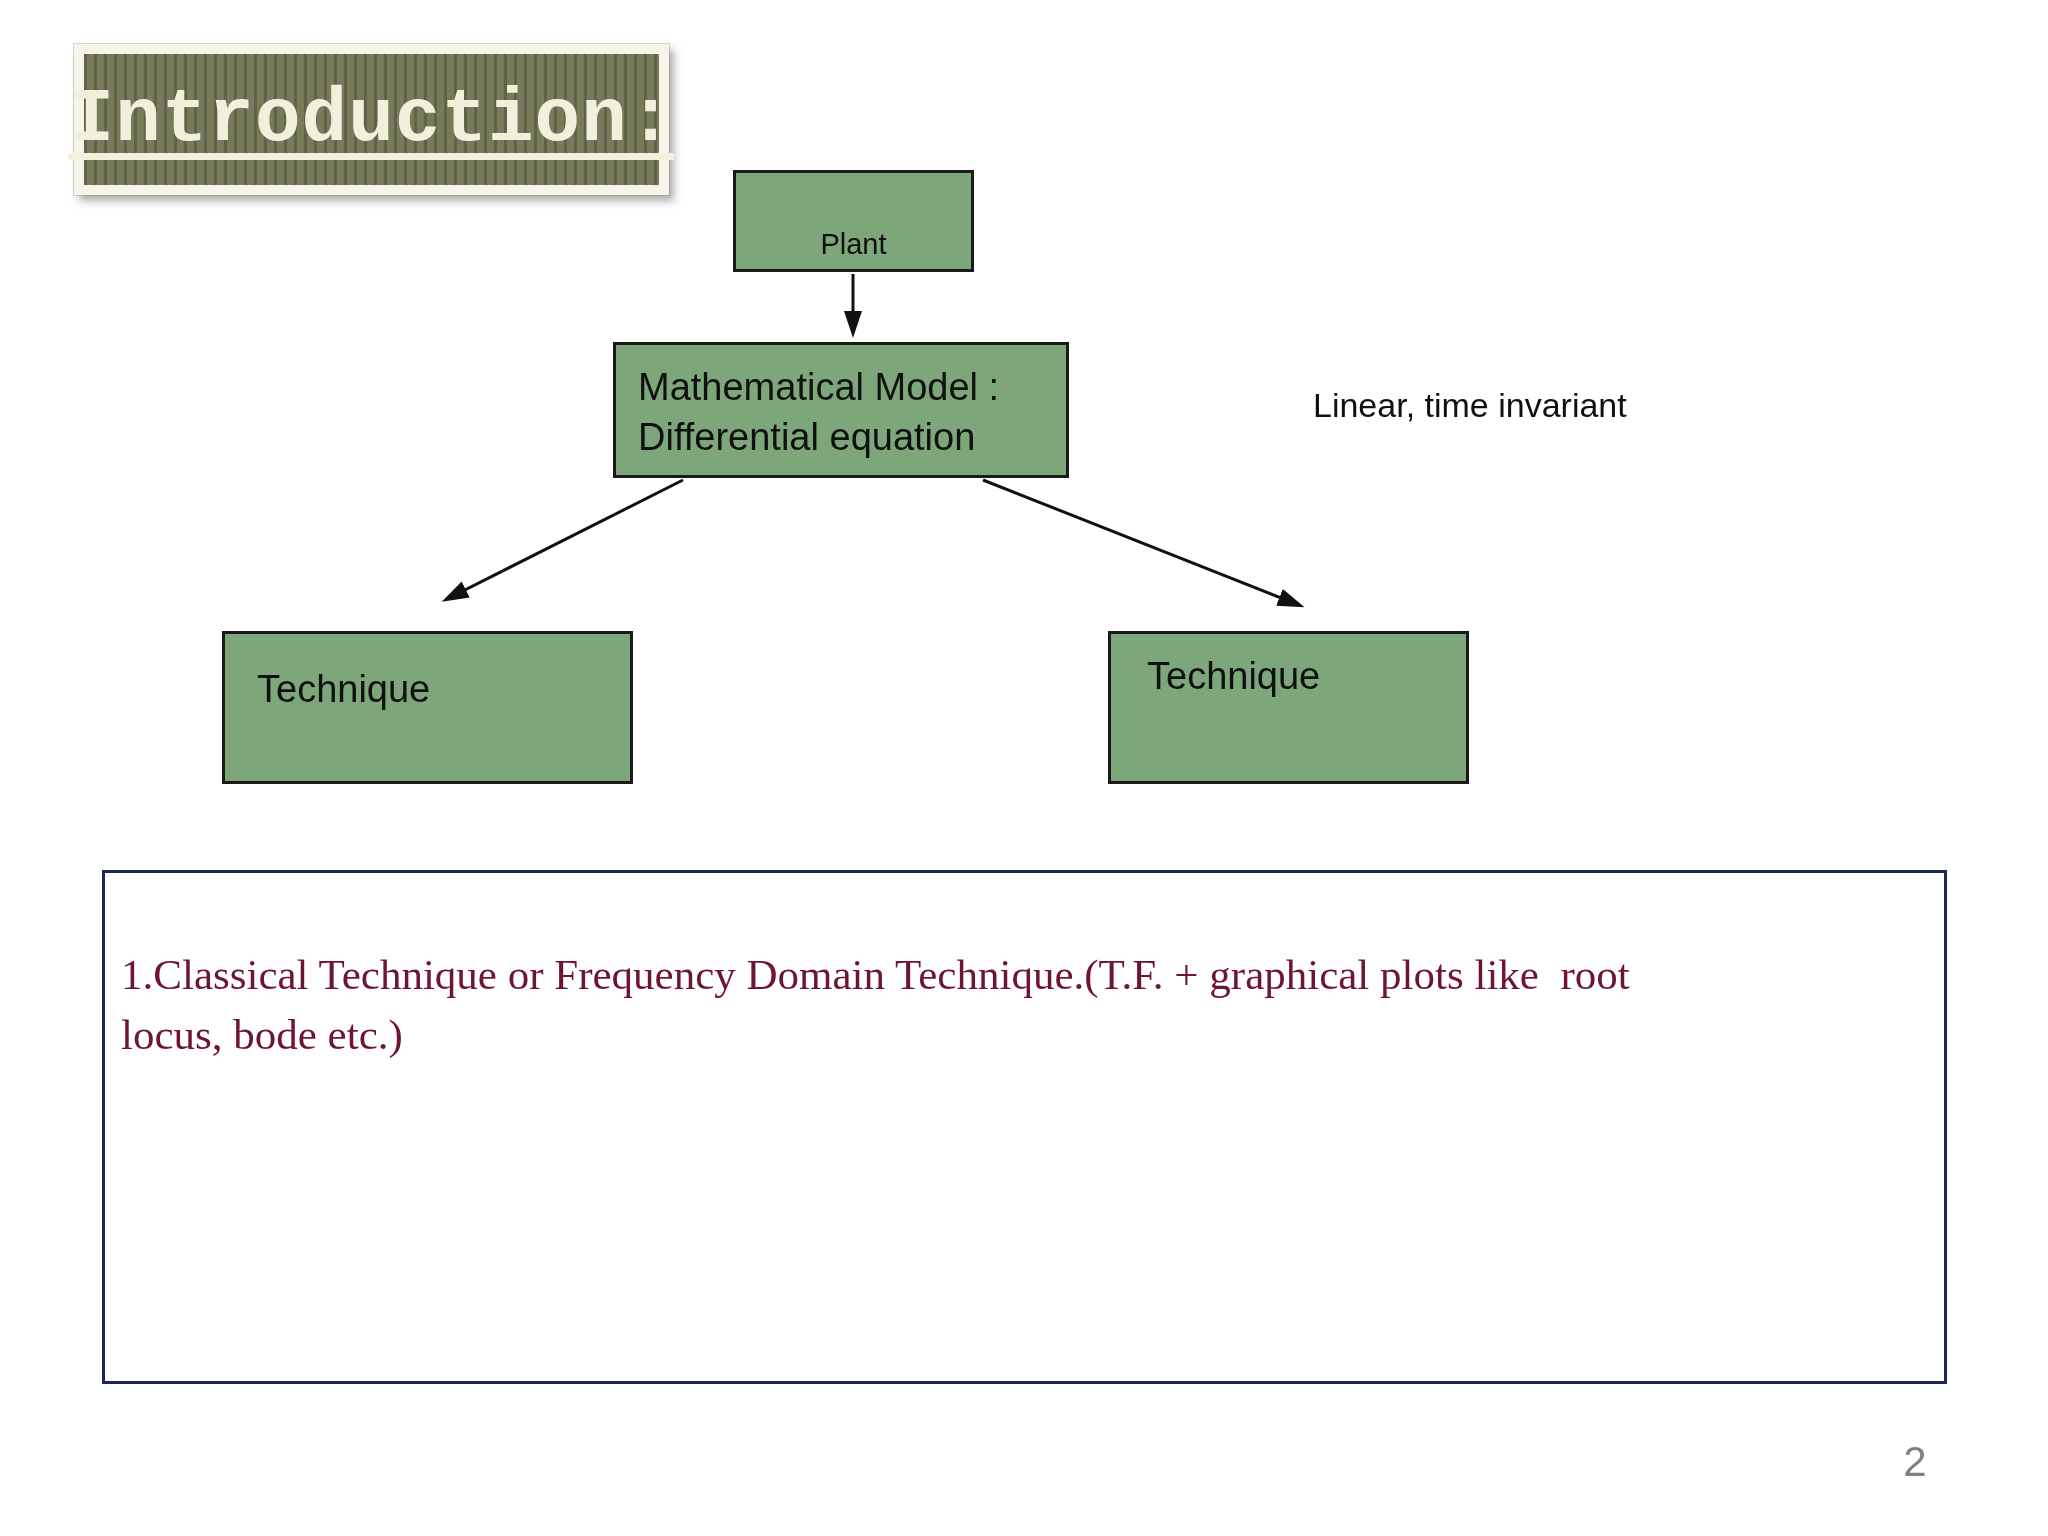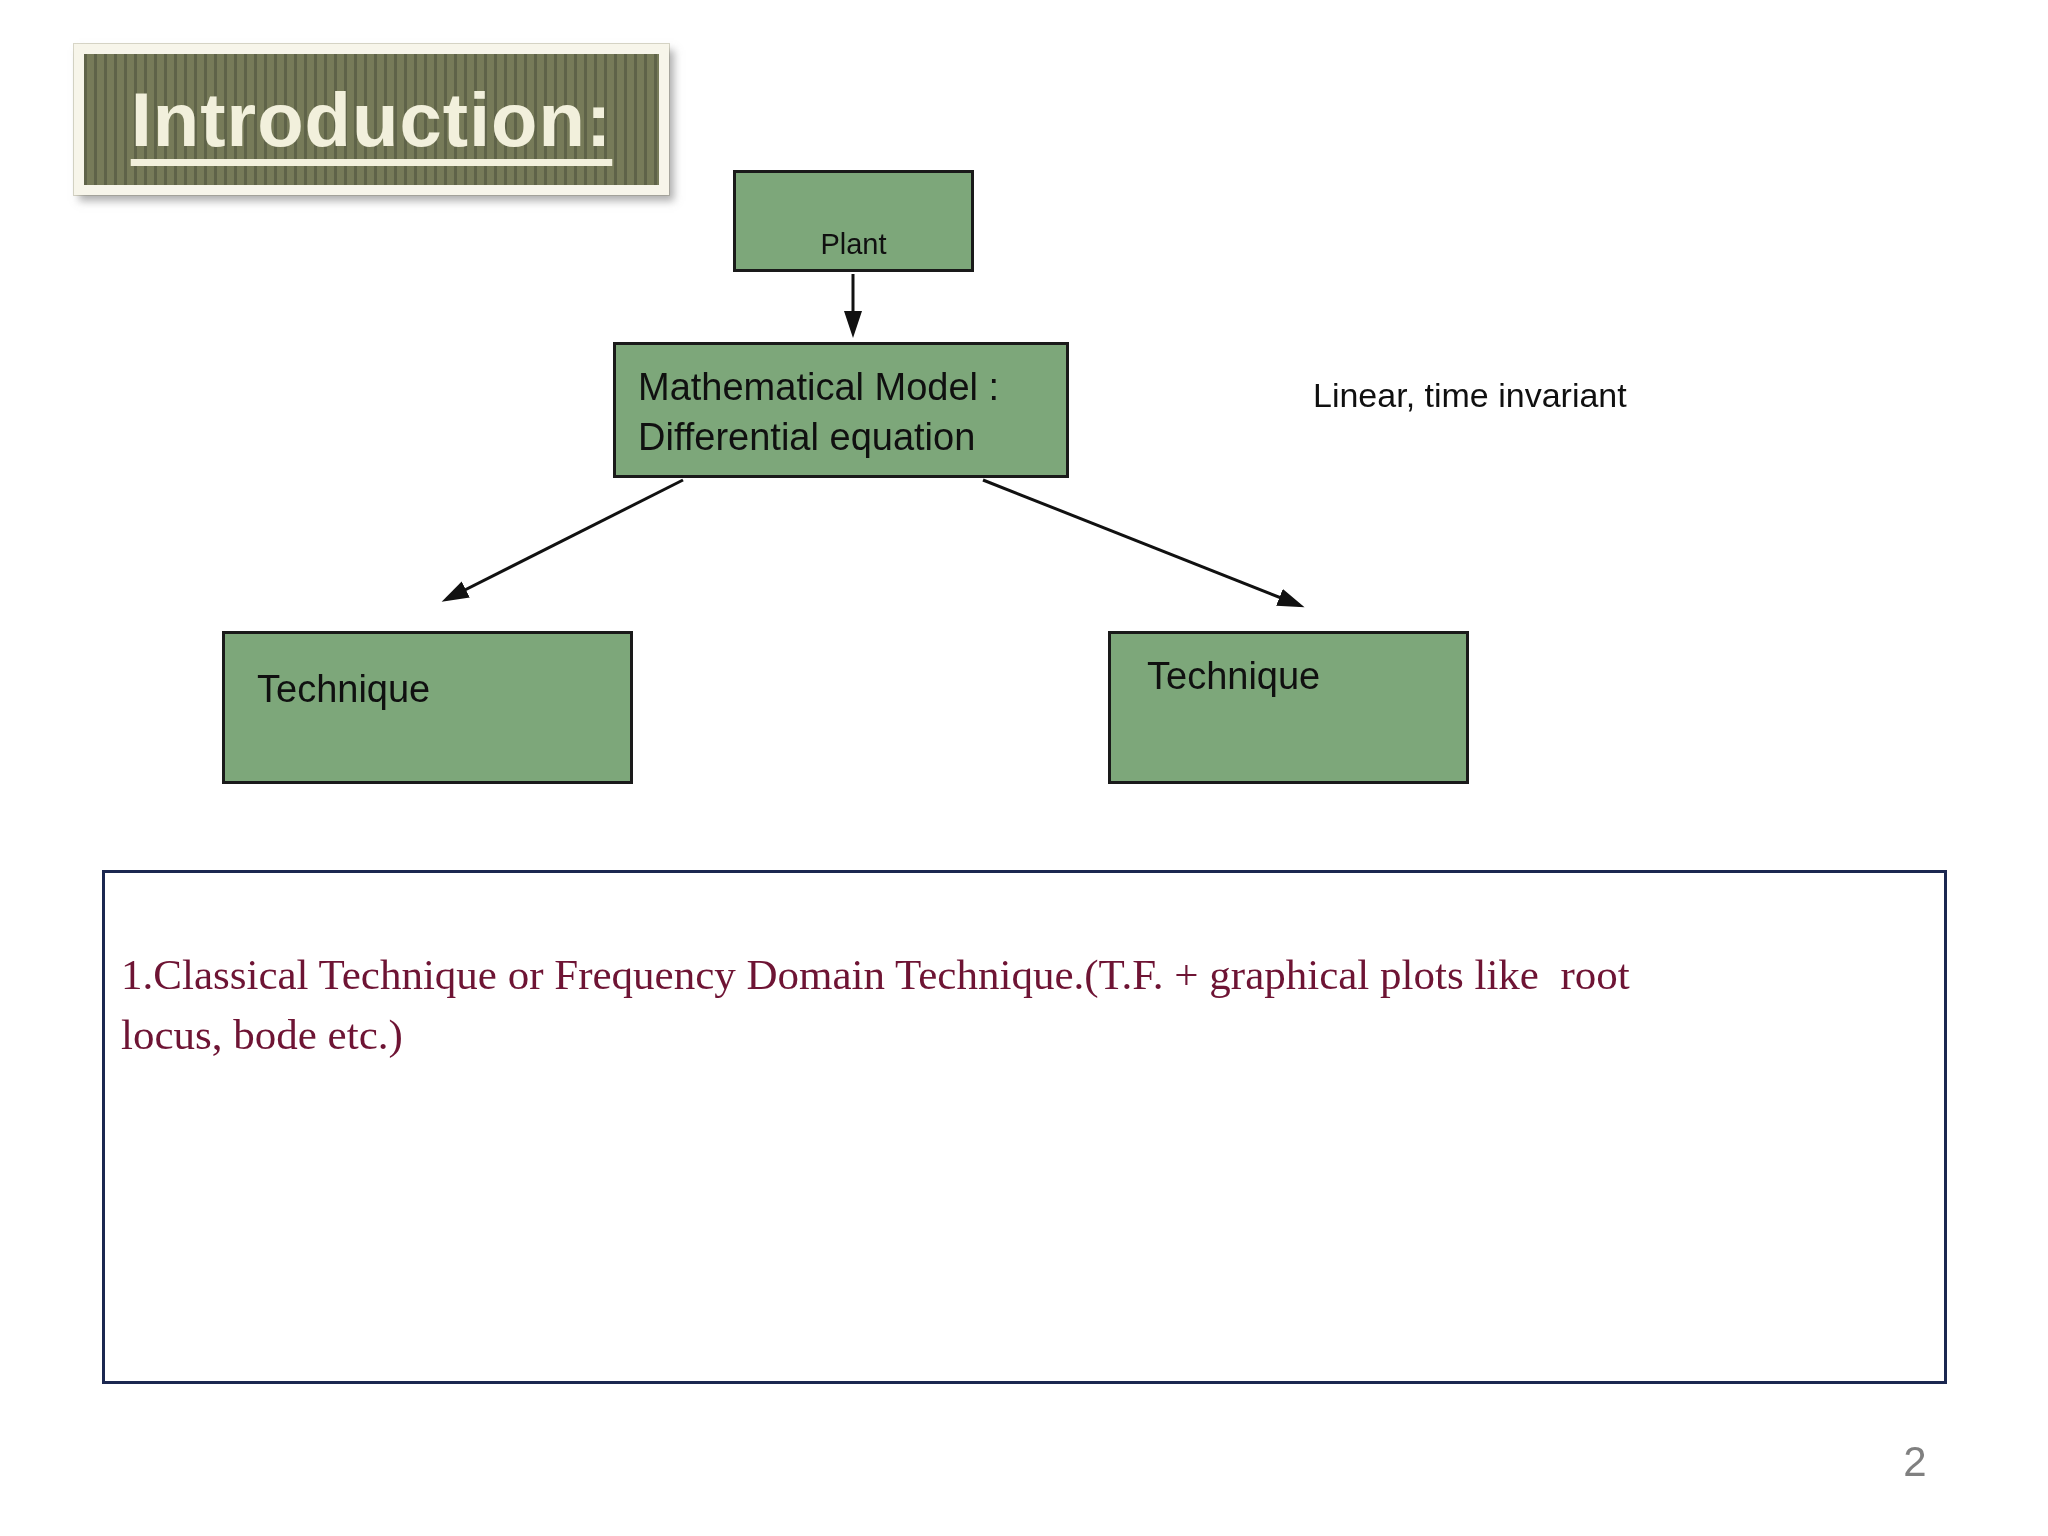--- a/index.html
+++ b/index.html
@@ -10,41 +10,41 @@
 
   
   .title-frame{
     position:absolute;left:74px;top:44px;width:575px;height:131px;
     border:10px solid #f7f5ea;
     background:repeating-linear-gradient(90deg,#5f6349 0px,#5f6349 3px,#777b59 3px,#777b59 10px);
     box-shadow:5px 6px 8px rgba(110,110,110,0.55), 0 0 0 1px #d9d7c8;
     display:flex;align-items:center;justify-content:center;
   }
   .title-text{
-    font-family:Liberation Sans, sans-serif;font-weight:bold;font-size:76px;
+    font-family:Liberation Mono, monospace;font-weight:bold;font-size:76px;
     color:#f2f0dc;text-decoration:underline;
     text-decoration-thickness:7px;text-underline-offset:13px;
     letter-spacing:1px;white-space:nowrap;
   }
 
   
   .node{
     position:absolute;background:#7da77a;border:3px solid #1a1a1a;
     box-sizing:border-box;color:#101010;font-size:38px;line-height:50px;
   }
   .node-plant{
     left:733px;top:170px;width:241px;height:102px;
     display:flex;align-items:flex-end;justify-content:center;font-size:29px;
   }
   .node-math{left:613px;top:342px;width:456px;height:136px;padding:17px 0 0 22px;}
   .node-freq{left:222px;top:631px;width:411px;height:153px;padding:30px 0 0 32px;}
   .node-time{left:1108px;top:631px;width:361px;height:153px;padding:17px 0 0 36px;}
 
   .annotation{
-    position:absolute;left:1313px;top:376px;font-size:34px;color:#101010;white-space:nowrap;
+    position:absolute;left:1313px;top:386px;font-size:34px;color:#101010;white-space:nowrap;
   }
 
   
   .arrows{position:absolute;left:0;top:0;width:2048px;height:1536px;pointer-events:none;}
 
   
   .notes-box{
     position:absolute;left:102px;top:870px;width:1845px;height:514px;
     border:3px solid #1b2750;box-sizing:border-box;background:#ffffff;
     color:#6e1434;font-family:"Liberation Serif", serif;

